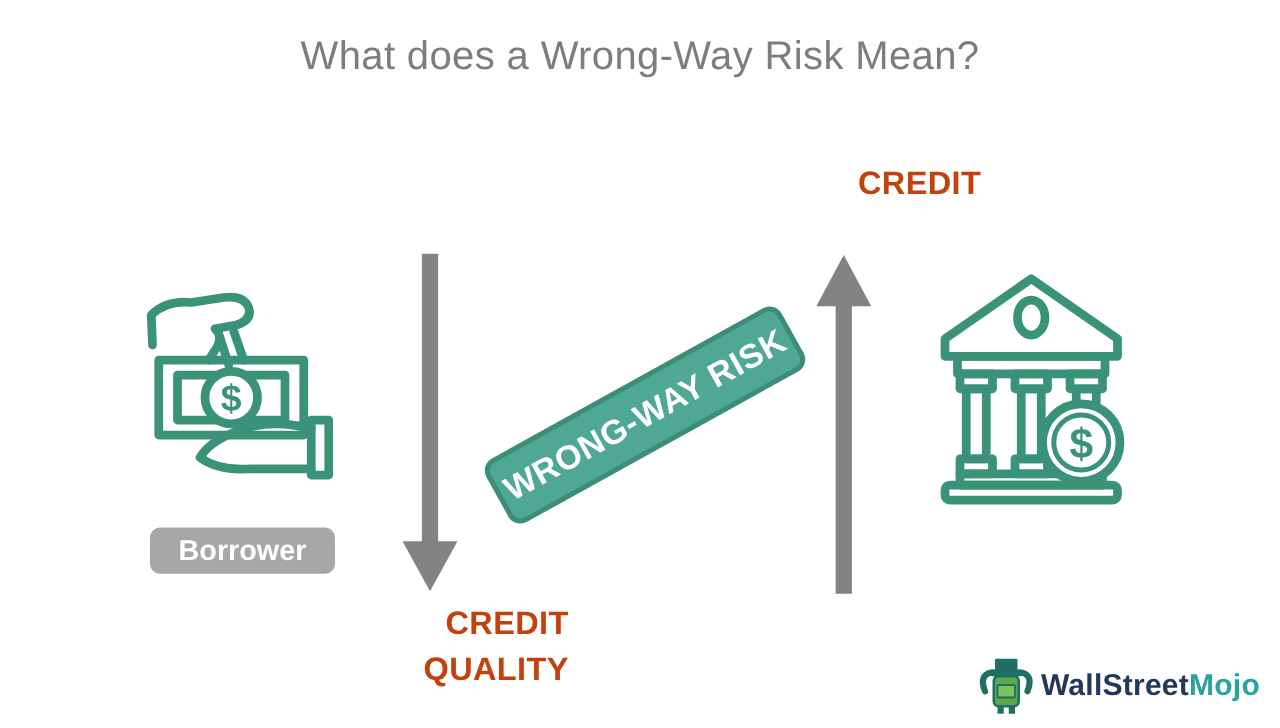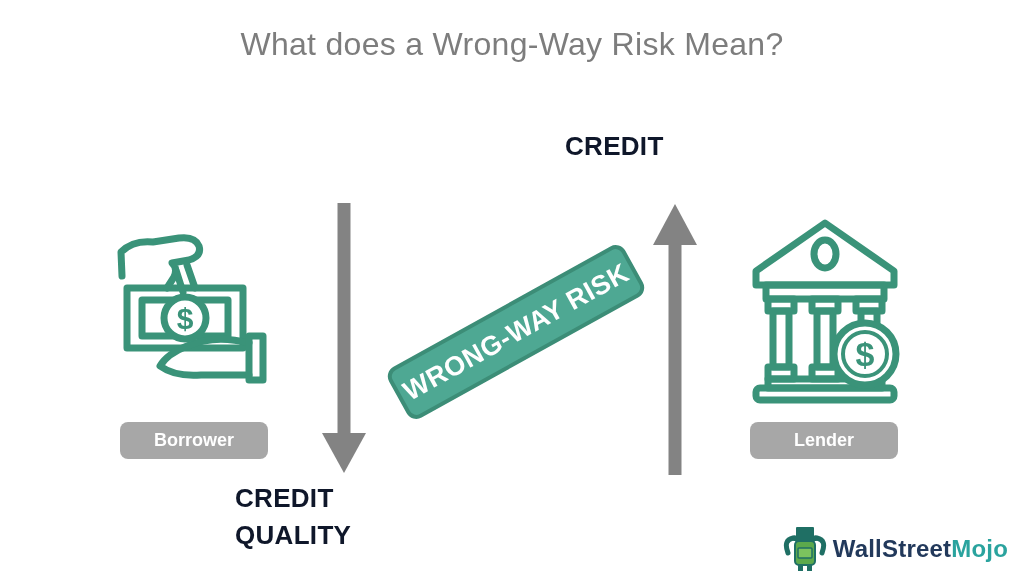--- a/index.html
+++ b/index.html
@@ -18,40 +18,40 @@
     width: 100%;
     text-align: center;
     font-size: 32px;
     font-weight: normal;
     color: #7d7d7d;
     letter-spacing: 0.3px;
   }
   .teal-label {
     position: absolute;
     width: 220px;
-    text-align: left;
+    text-align: right;
     font-size: 26px;
     font-weight: bold;
-    color: #0f172a;
+    color: #c2410c;
     line-height: 37px;
     letter-spacing: 0.3px;
   }
   .credit-exposure { left: 565px; top: 128px; }
   .credit-quality  { left: 235px; top: 480px; }
   .badge {
     position: absolute;
     width: 148px;
     height: 37px;
     background: #a7a7a7;
     border-radius: 8px;
     display: flex;
     align-items: center;
     justify-content: center;
     color: #ffffff;
-    font-size: 18px;
+    font-size: 23px;
     font-weight: bold;
   }
   .badge-borrower { left: 120px; top: 422px; }
   .badge-lender   { left: 750px; top: 422px; }
   .banner {
     position: absolute;
     left: 381px; top: 303px;
     width: 270px;
     height: 58px;
     background: #4ea893;
@@ -156,23 +156,20 @@
 
       <rect x="20" y="165" width="114" height="9"></rect>
       <rect x="8" y="174" width="138" height="12" rx="4"></rect>
     </g>
 
     <circle cx="117" cy="140" r="31" fill="#ffffff" stroke="#3a9379" stroke-width="7"></circle>
     <circle cx="117" cy="140" r="22" fill="none" stroke="#3a9379" stroke-width="4"></circle>
     <text x="117" y="152" text-anchor="middle" font-size="34" font-weight="bold" font-family="Liberation Sans, sans-serif" fill="#3a9379">$</text>
   </svg>
 
-  <div class="badge badge-lender">
-    <span>Lender</span>
-  </div>
 
   <div class="logo">
     <svg width="44" height="46" viewBox="0 0 44 46">
 
       <path d="M5,27 Q0,14 10,12 Q15,11 15,17" fill="none" stroke="#1f6f64" stroke-width="5" stroke-linecap="round"></path>
       <path d="M39,27 Q44,14 34,12 Q29,11 29,17" fill="none" stroke="#1f6f64" stroke-width="5" stroke-linecap="round"></path>
 
       <rect x="13" y="1" width="18" height="11" rx="1" fill="#1f6f64"></rect>
       <rect x="9" y="11" width="26" height="4" rx="2" fill="#1f6f64"></rect>
 

